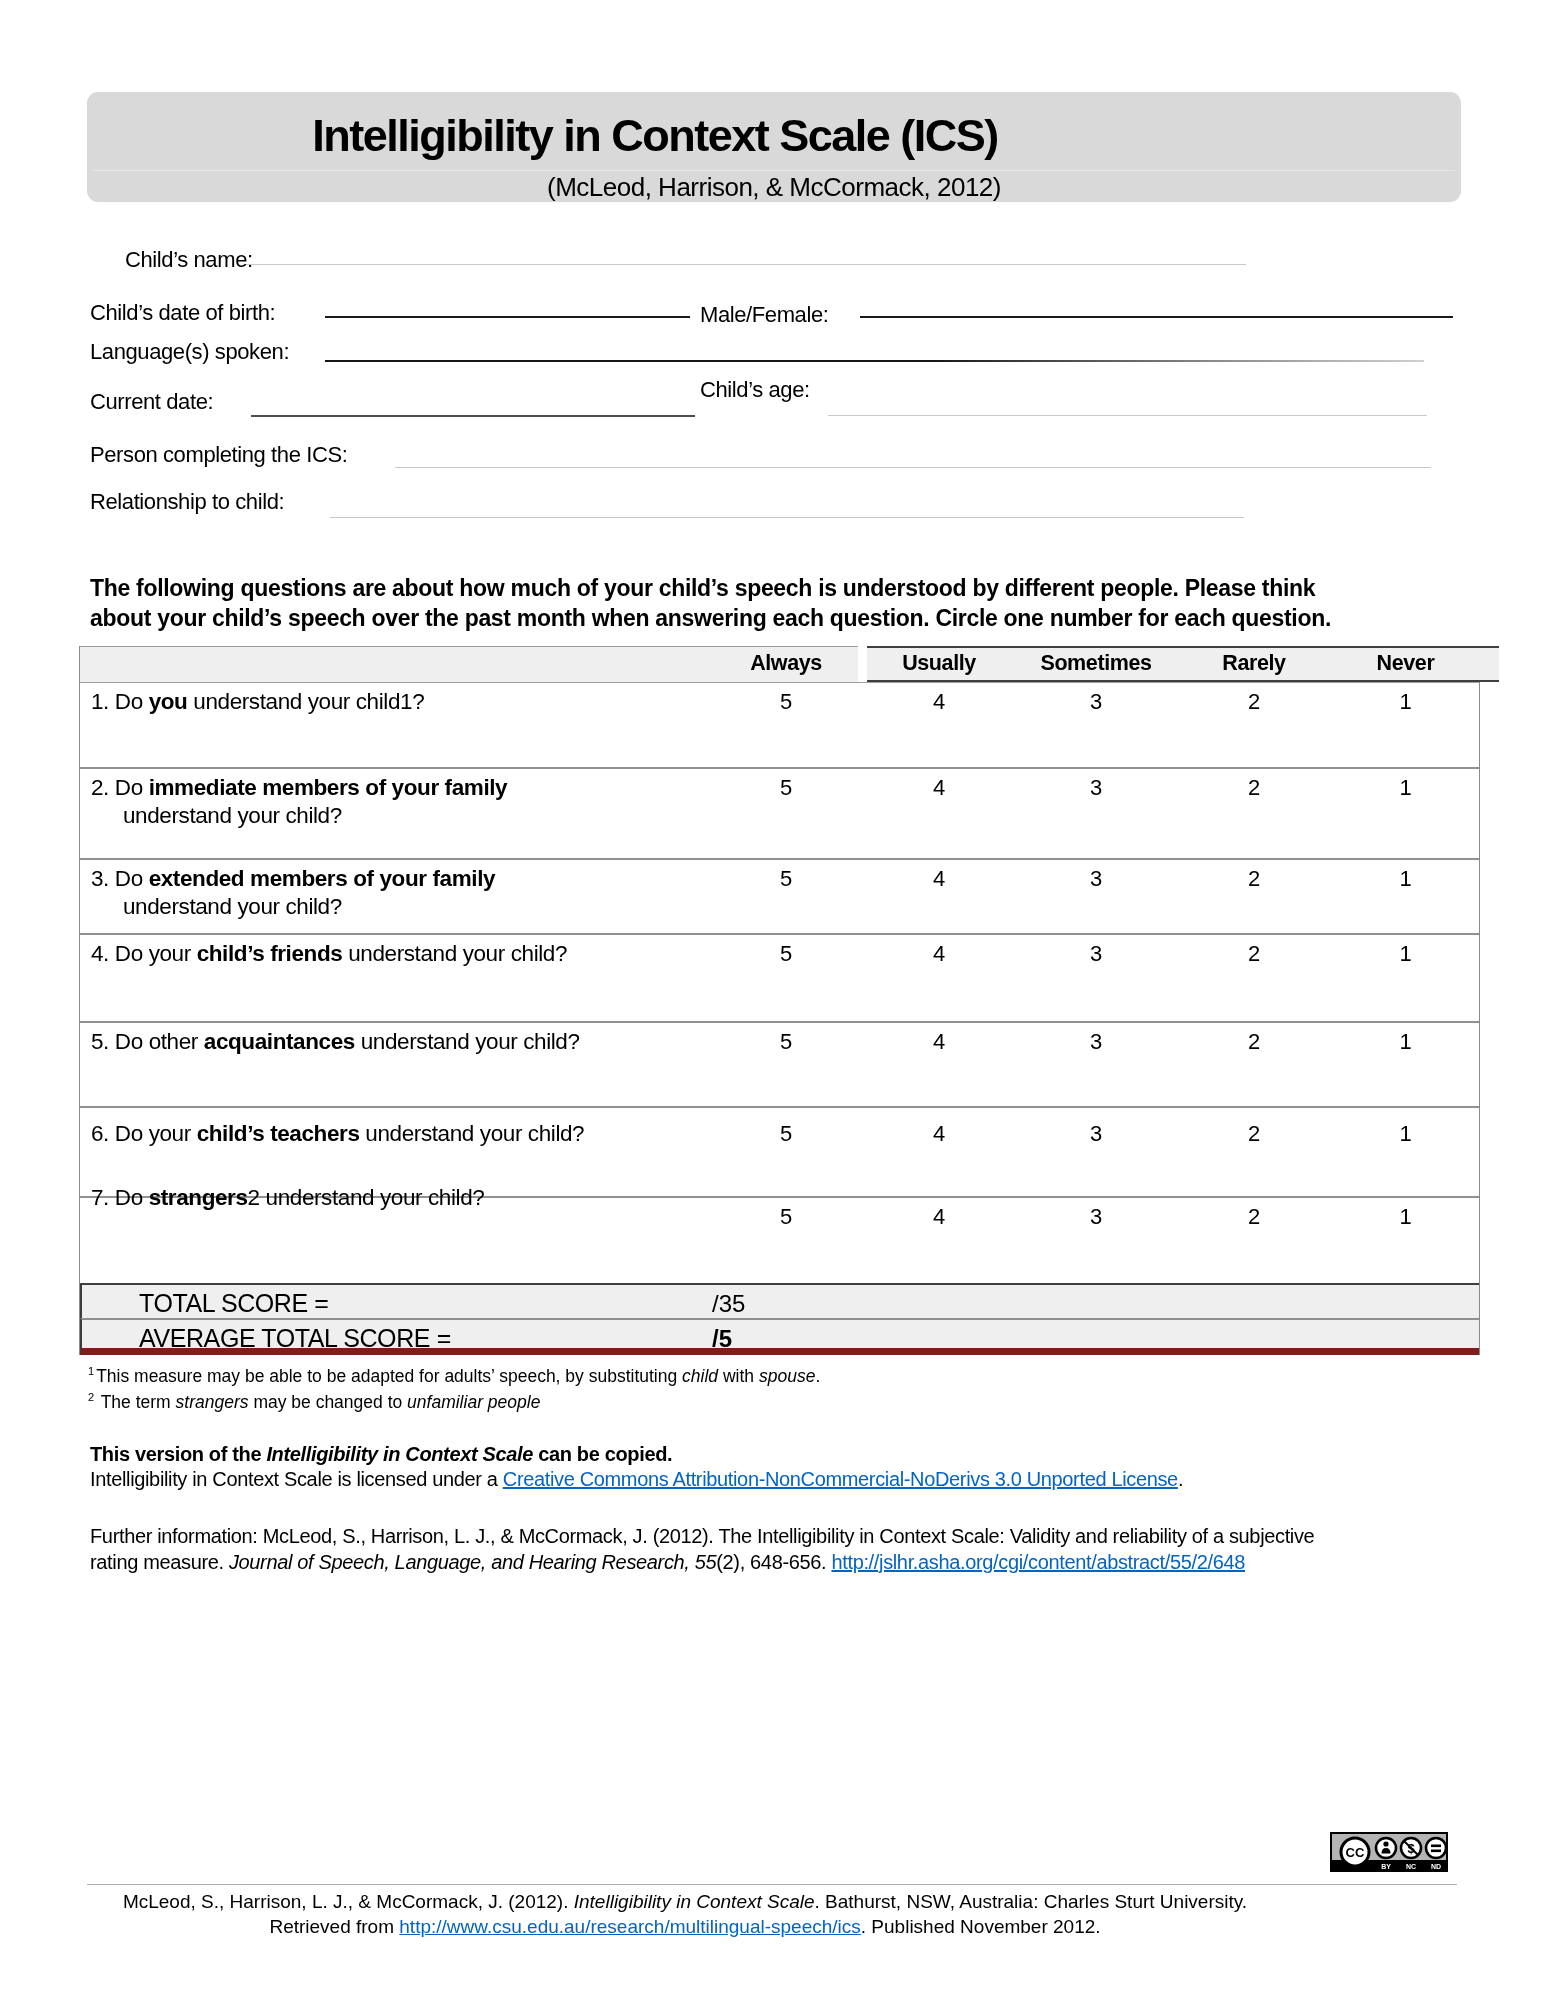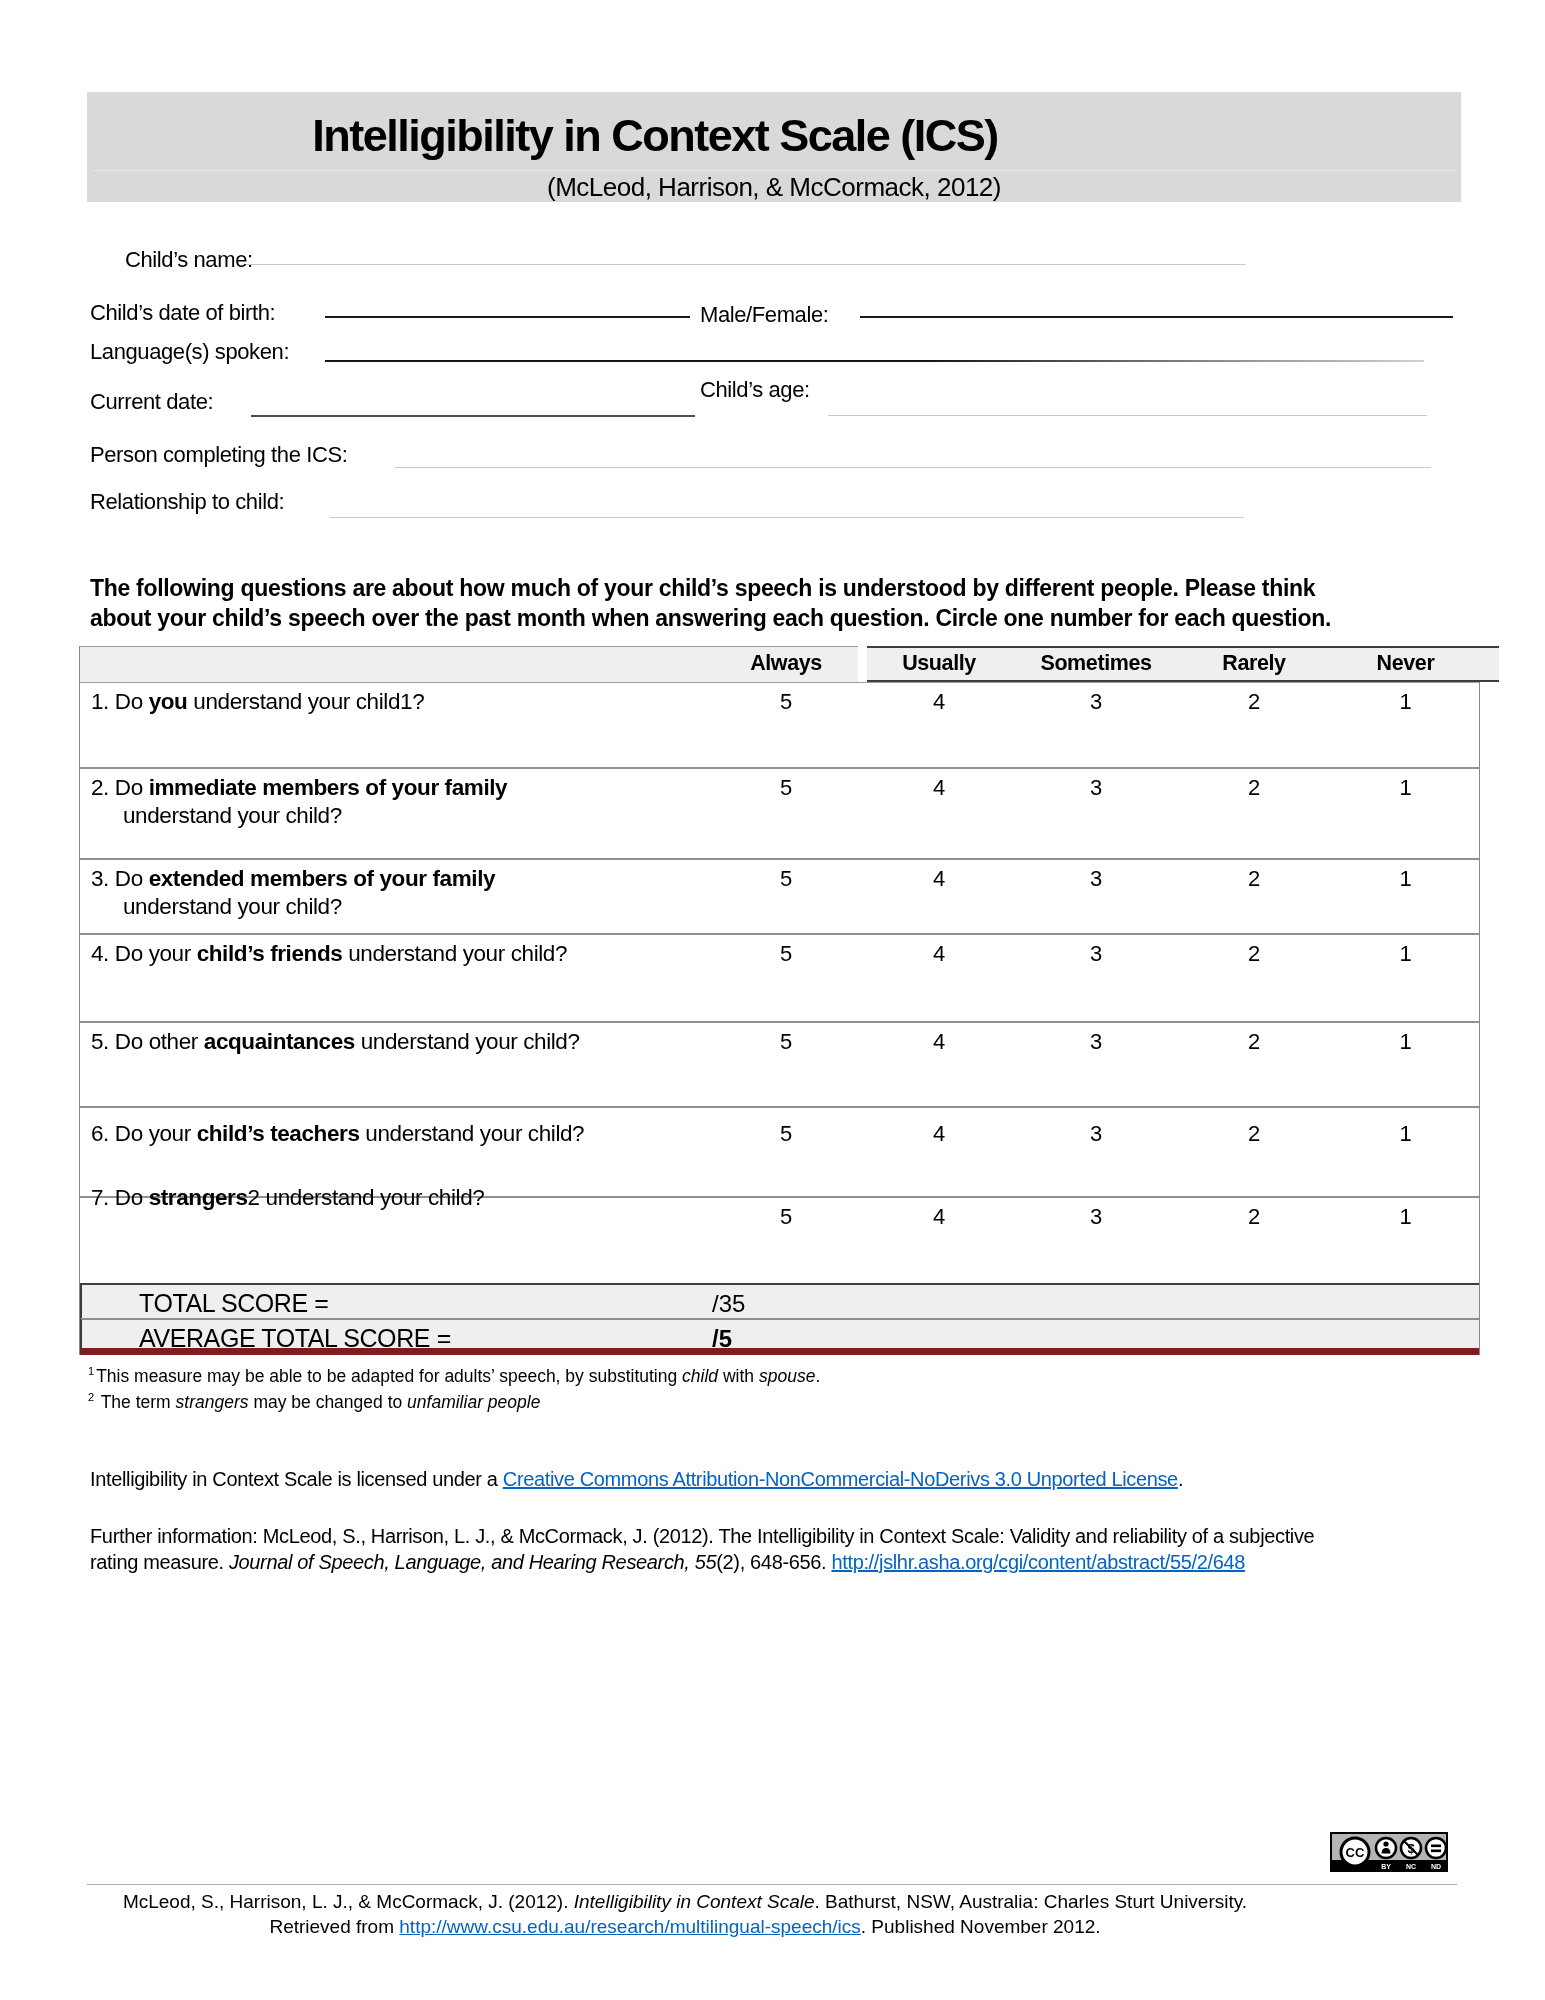--- a/index.html
+++ b/index.html
@@ -51,21 +51,21 @@
   a{color:#0563c1;text-decoration:underline;}
 
   .footer-rule{height:1px;background:#adadad;}
   .footer-text{font-size:19px;line-height:25px;text-align:center;}
 </style>
 </head>
 <body>
 
 <div id="canvas">
 
-  <div class="abs band" style="left:87px;top:92px;width:1374px;height:110px;">
+  <div class="abs band" style="left:87px;top:92px;width:1374px;height:110px;border-radius:11px;">
     <div class="abs title" style="left:0;right:0;top:18px;">
       <span class="title-inner">Intelligibility in Context Scale (ICS)</span>
     </div>
     <div class="abs band-divider" style="left:6px;right:6px;top:78px;"></div>
     <div class="abs subtitle" style="left:0;right:0;top:80px;">(McLeod, Harrison, &amp; McCormack, 2012)</div>
   </div>
 
   <div class="abs lbl" style="left:90px;top:248px;margin-left:35px;">Child’s name:</div>
   <div class="abs fline light" style="left:246px;top:264px;width:1000px;"></div>
 
@@ -195,20 +195,23 @@
     </div>
   </div>
 
   <div class="abs fnote" style="left:88px;top:1361px;">
     <sup>1</sup><span>This measure may be able to be adapted for adults’ speech, by substituting </span><span class="i">child</span><span> with </span><span class="i">spouse</span><span>.</span>
   </div>
   <div class="abs fnote" style="left:88px;top:1387px;">
     <sup>2</sup> <span>The term </span><span class="i">strangers</span><span> may be changed to </span><span class="i">unfamiliar people</span>
   </div>
 
+  <div class="abs notice b" style="left:90px;top:1441px;">
+    <span>This version of the </span><span class="i">Intelligibility in Context Scale</span><span> can be copied.</span>
+  </div>
   <div class="abs notice" style="left:90px;top:1466px;">
     <span>Intelligibility in Context Scale is licensed under a </span><a href="#">Creative Commons Attribution-NonCommercial-NoDerivs 3.0 Unported License</a><span>.</span>
   </div>
 
   <div class="abs notice" style="left:90px;top:1523px;">
     <div>Further information: McLeod, S., Harrison, L. J., &amp; McCormack, J. (2012). The Intelligibility in Context Scale: Validity and reliability of a subjective</div>
     <div><span>rating measure. </span><span class="i">Journal of Speech, Language, and Hearing Research, 55</span><span>(2), 648-656. </span><a href="#">http://jslhr.asha.org/cgi/content/abstract/55/2/648</a></div>
   </div>
 
   <div class="abs" style="left:1330px;top:1832px;width:118px;height:40px;">

